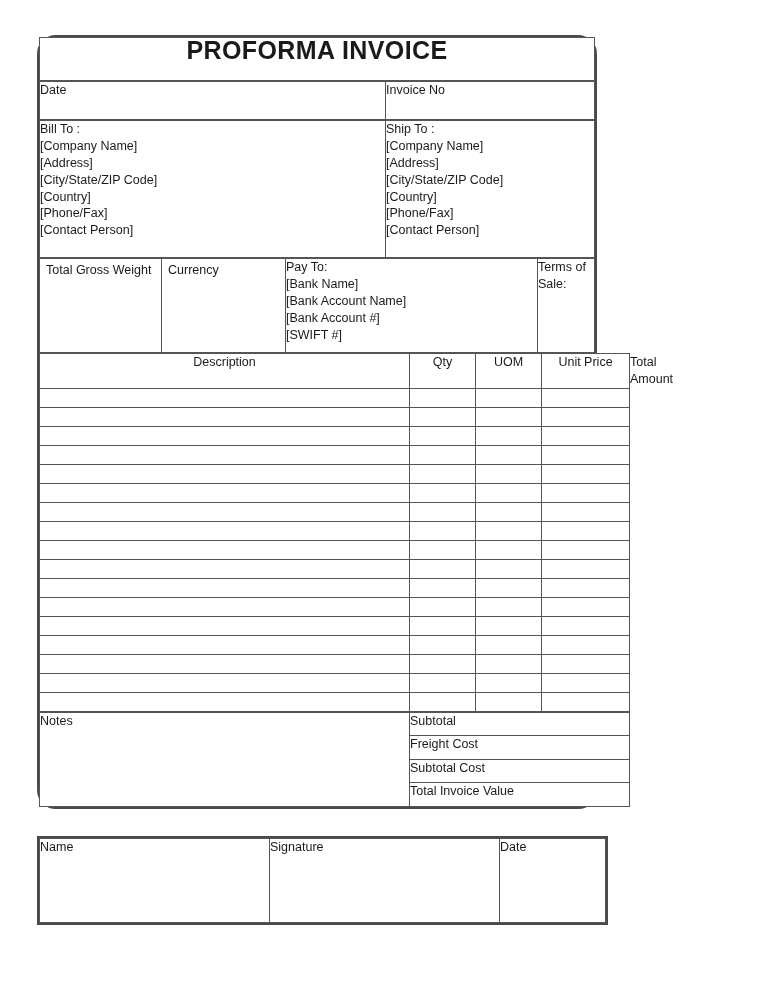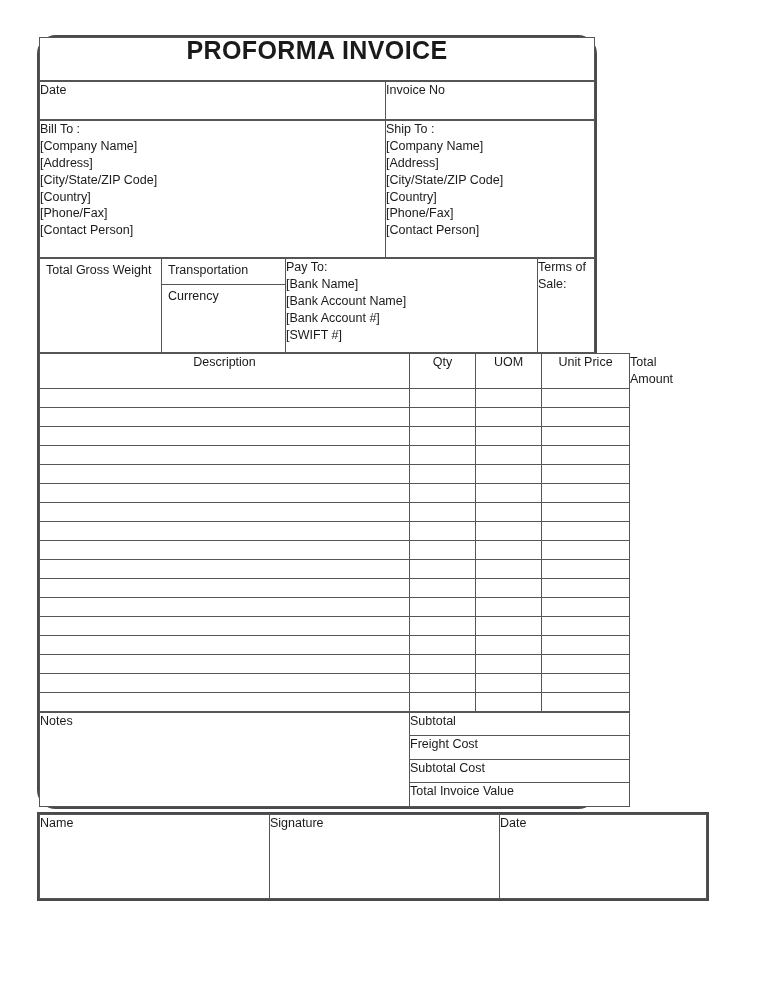--- a/index.html
+++ b/index.html
@@ -126,22 +126,22 @@
     margin-top: 44px;
   }
   .notes-cell {
     vertical-align: top;
   }
 
   
   .signature {
     position: absolute;
     left: 37px;
-    top: 812px;
-    width: 672px;
+    top: 836px;
+    width: 571px;
   }
   .signature td {
     height: 83px;
   }
 
   .lbl { display: block; }
 </style>
 </head>
 <body>
 
@@ -219,23 +219,20 @@
             <tbody>
                   <tr>
               <td>Total Gross Weight</td>
             </tr>
           </tbody>
               </table>
         </td>
         <td>
           <table class="sub">
             <tbody>
-                  <tr>
-              <td>Transportation</td>
-            </tr>
             <tr>
               <td>Currency</td>
             </tr>
           </tbody>
               </table>
         </td>
         <td class="cell-pad">
           <span class="addr-line">Pay To:</span>
           <span class="addr-line">[Bank Name]</span>
           <span class="addr-line">[Bank Account Name]</span>

